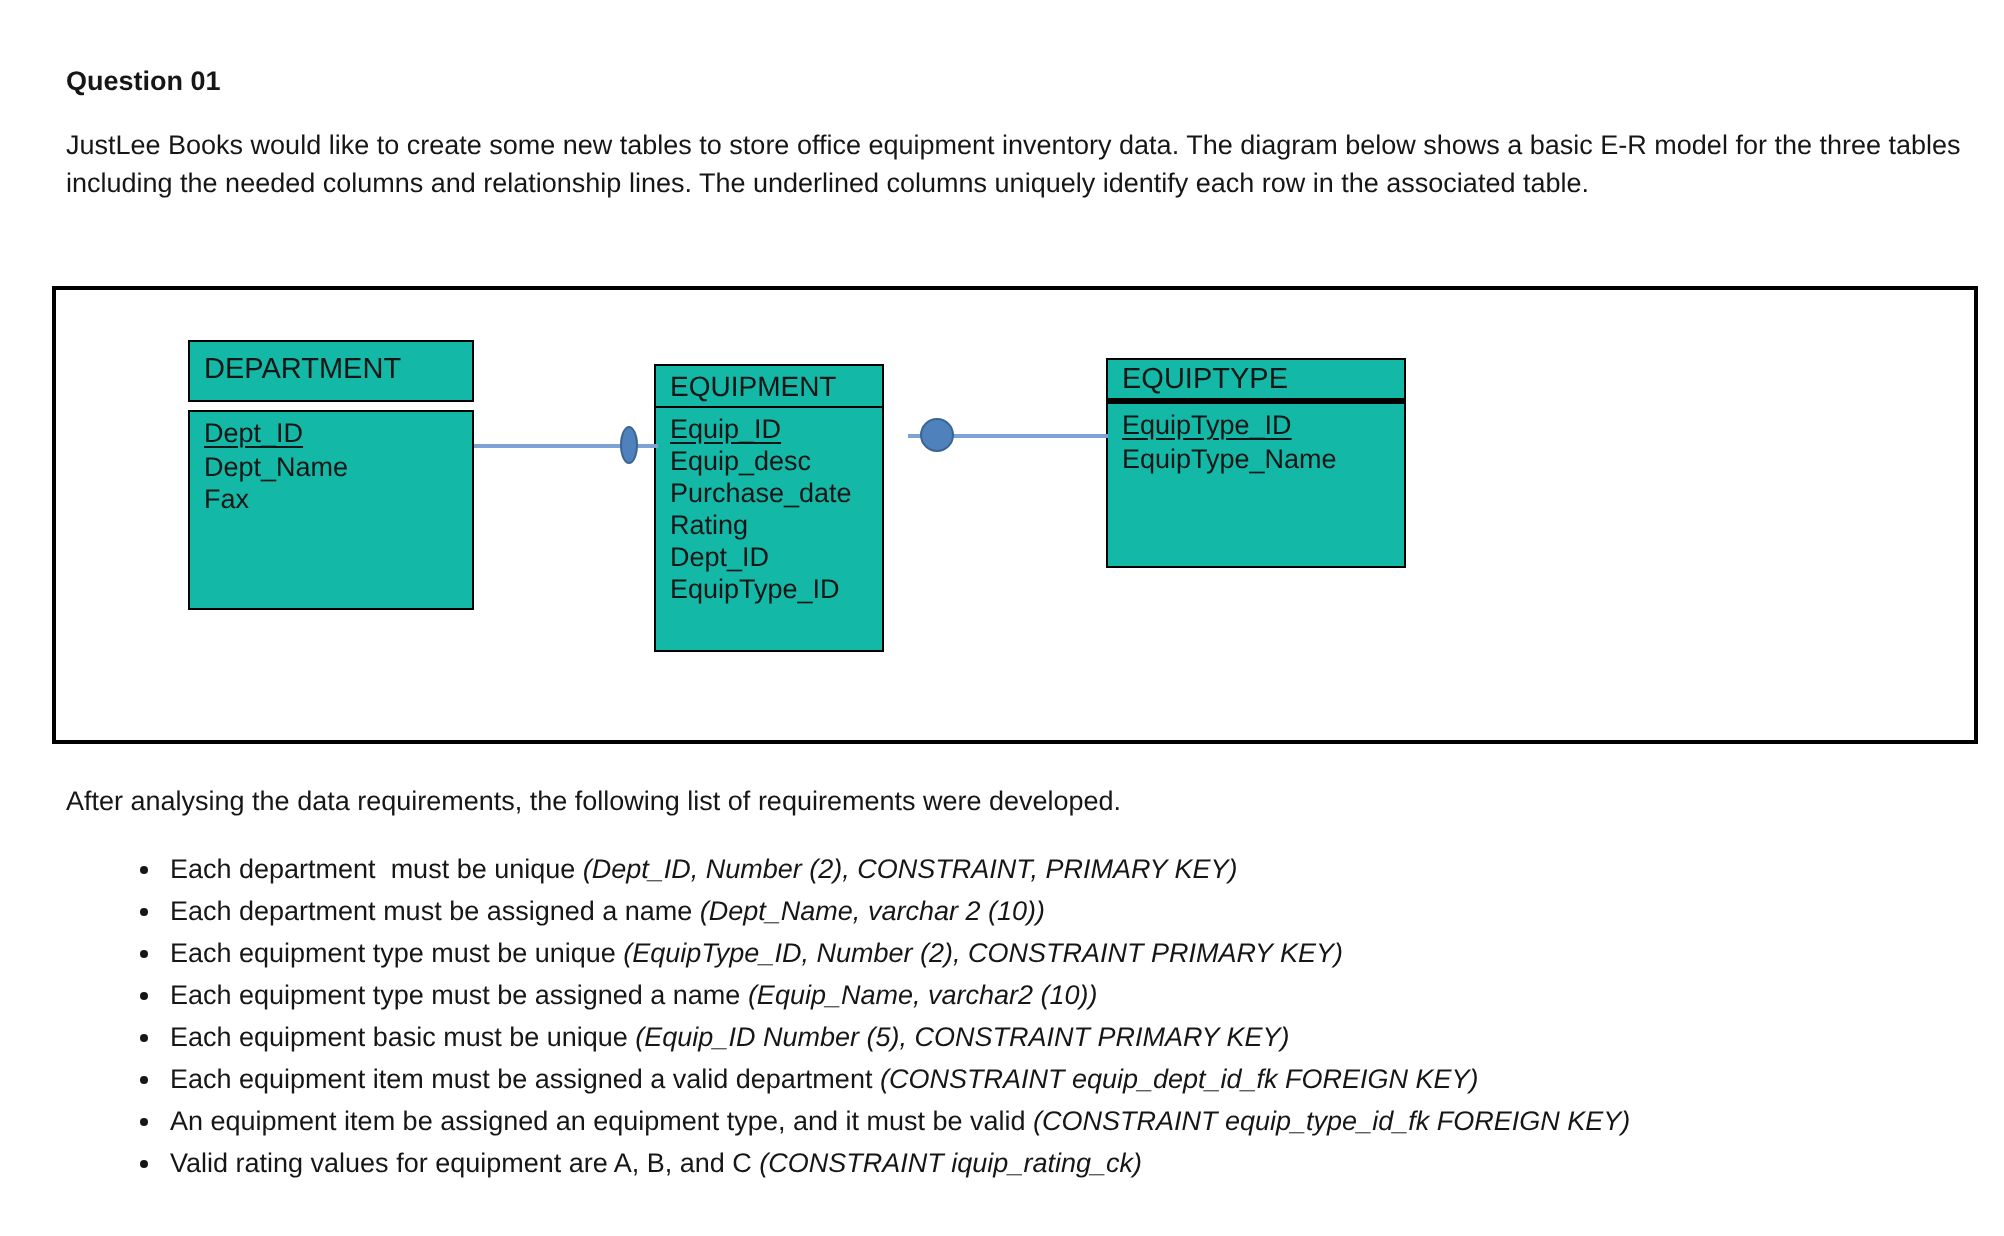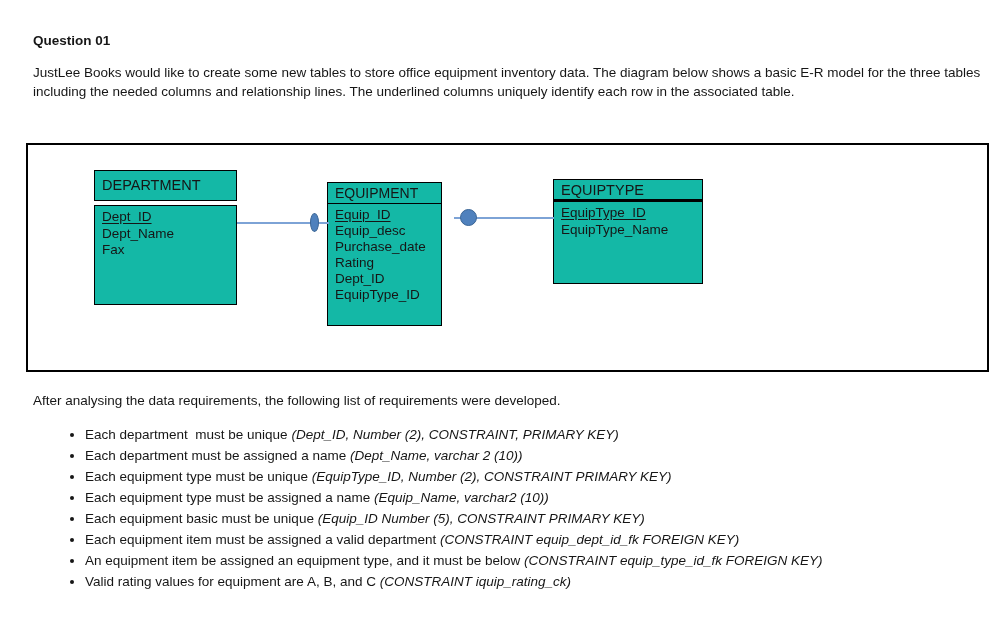--- a/index.html
+++ b/index.html
@@ -92,17 +92,17 @@
 
   <div class="after-text">After analysing the data requirements, the following list of requirements were developed.</div>
 
   <ul class="reqs">
     <li><span class="lead">Each department  must be unique </span><span class="it">(Dept_ID, Number (2), CONSTRAINT, PRIMARY KEY)</span></li>
     <li><span class="lead">Each department must be assigned a name </span><span class="it">(Dept_Name, varchar 2 (10))</span></li>
     <li><span class="lead">Each equipment type must be unique </span><span class="it">(EquipType_ID, Number (2), CONSTRAINT PRIMARY KEY)</span></li>
     <li><span class="lead">Each equipment type must be assigned a name </span><span class="it">(Equip_Name, varchar2 (10))</span></li>
     <li><span class="lead">Each equipment basic must be unique </span><span class="it">(Equip_ID Number (5), CONSTRAINT PRIMARY KEY)</span></li>
     <li><span class="lead">Each equipment item must be assigned a valid department </span><span class="it">(CONSTRAINT equip_dept_id_fk FOREIGN KEY)</span></li>
-    <li><span class="lead">An equipment item be assigned an equipment type, and it must be below </span><span class="it">(CONSTRAINT equip_type_id_fk FOREIGN KEY)</span></li>
+    <li><span class="lead">An equipment item be assigned an equipment type, and it must be valid </span><span class="it">(CONSTRAINT equip_type_id_fk FOREIGN KEY)</span></li>
     <li><span class="lead">Valid rating values for equipment are A, B, and C </span><span class="it">(CONSTRAINT iquip_rating_ck)</span></li>
   </ul>
 
 </div>
 
 </body></html>

